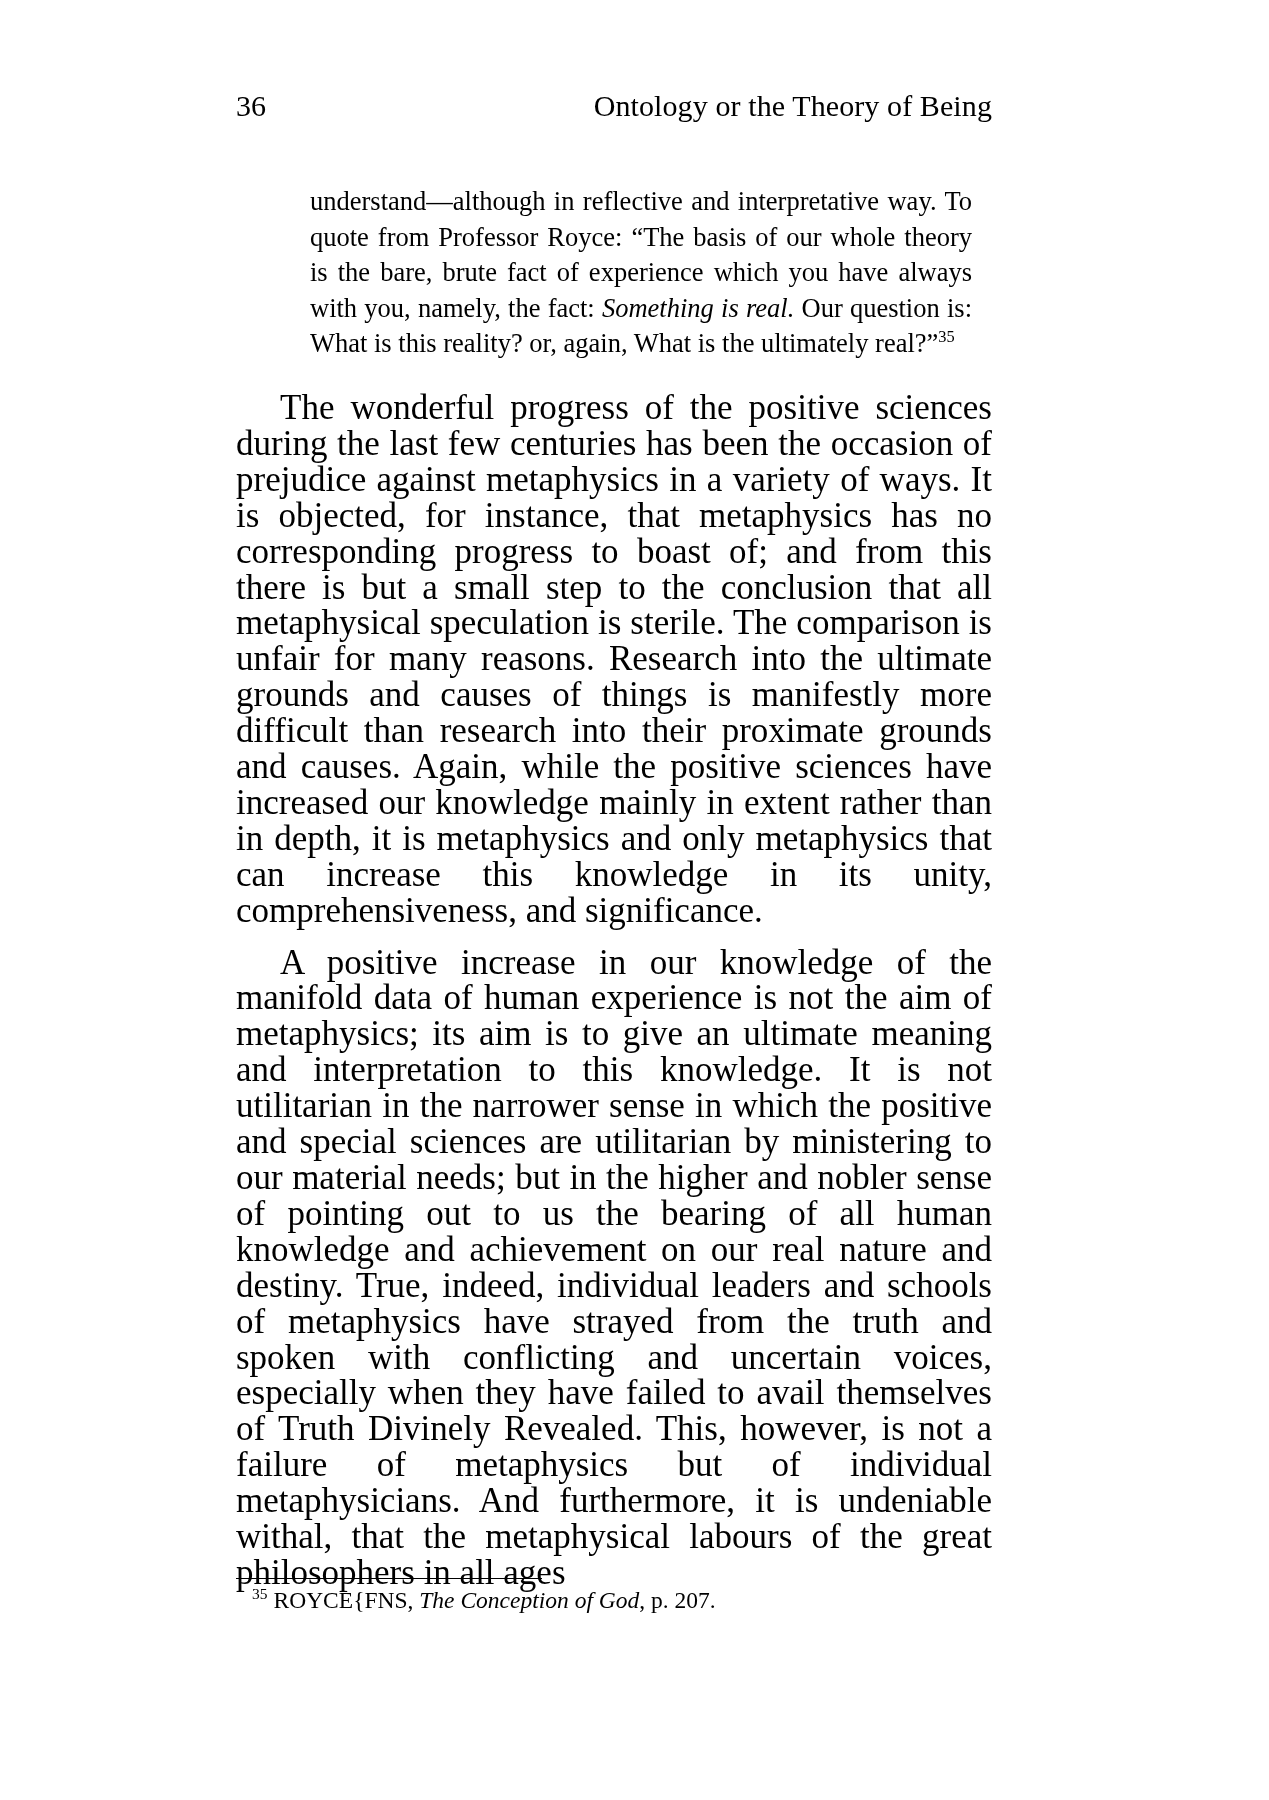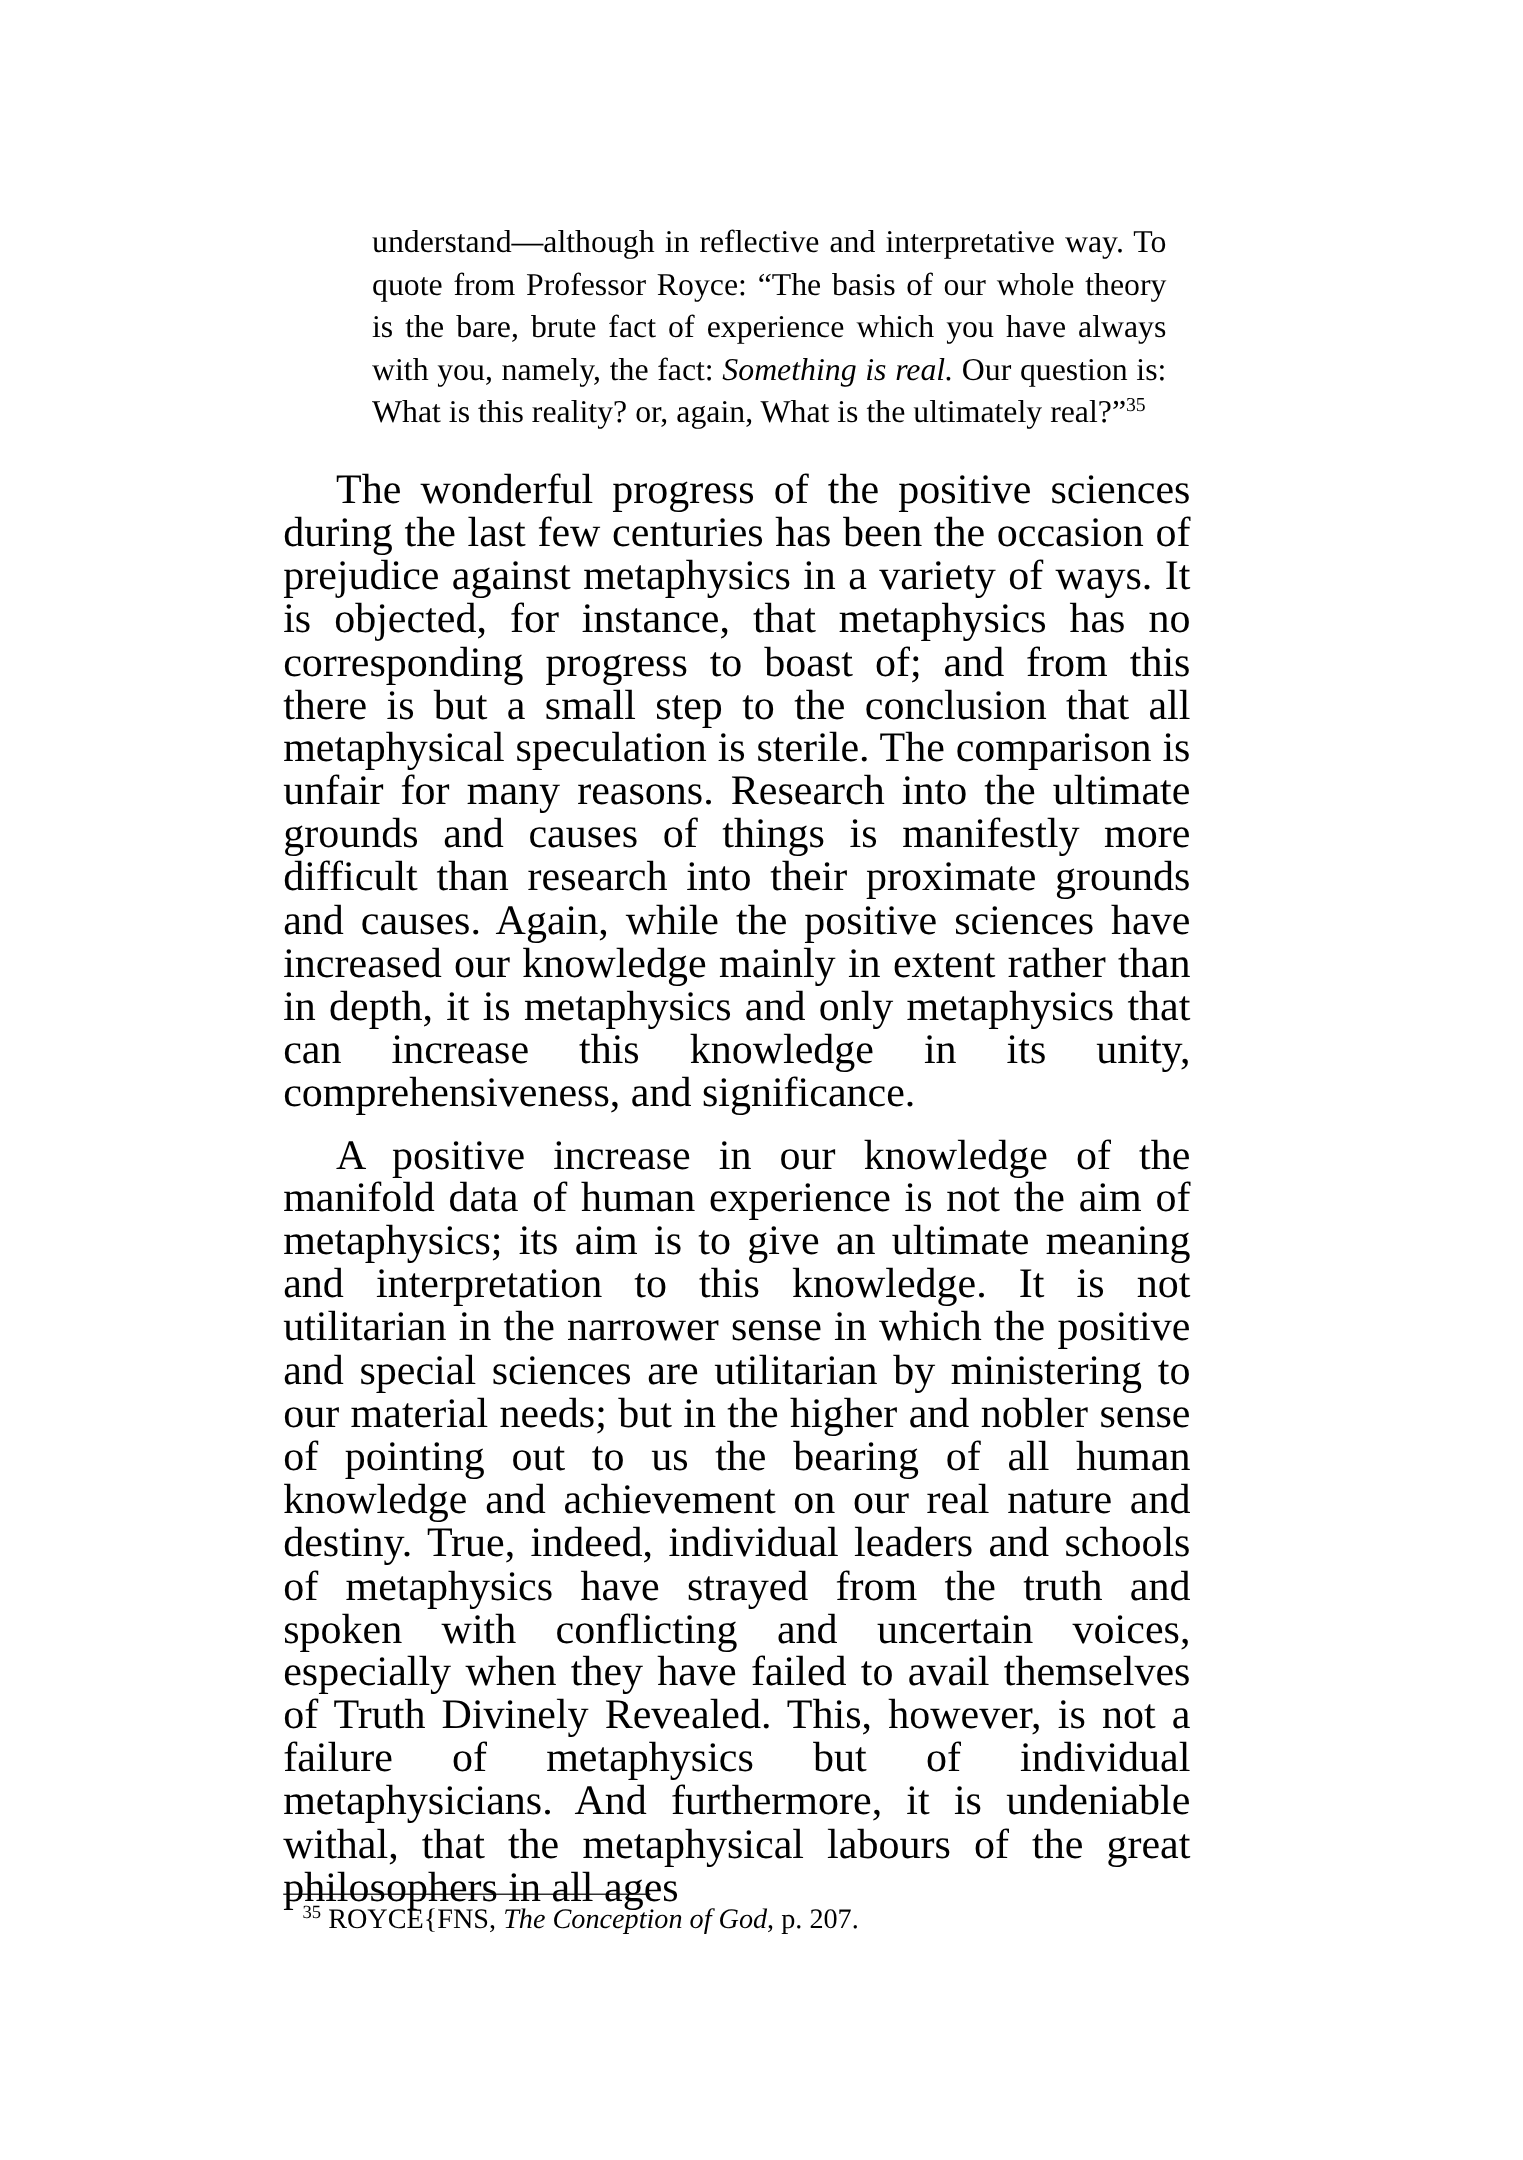--- a/index.html
+++ b/index.html
@@ -122,20 +122,24 @@
   }
   .footnote .caps {
     font-variant: small-caps;
   }
 </style>
 </head>
 <body>
 
 <div class="page">
 
+  <div class="running-header">
+    <span class="folio">36</span>
+    <span class="header-title">Ontology or the Theory of Being</span>
+  </div>
 
   <div class="text-column">
 
     <blockquote class="blockquote">
       <p><span>understand—although in reflective and interpretative way. To quote from Professor Royce: “The basis of our whole theory is the bare, brute fact of experience which you have always with you, namely, the fact: </span><span class="ital">Something is real.</span><span> Our question is: What is this reality? or, again, What is the ultimately real?”</span><sup class="fn-marker">35</sup></p>
     </blockquote>
 
     <div class="body-text">
       <p>The wonderful progress of the positive sciences during the last few centuries has been the occasion of prejudice against metaphysics in a variety of ways. It is objected, for instance, that metaphysics has no corresponding progress to boast of; and from this there is but a small step to the conclusion that all metaphysical speculation is sterile. The comparison is unfair for many reasons. Research into the ultimate grounds and causes of things is manifestly more difficult than research into their proximate grounds and causes. Again, while the positive sciences have increased our knowledge mainly in extent rather than in depth, it is metaphysics and only metaphysics that can increase this knowledge in its unity, comprehensiveness, and significance.</p>
       <p>A positive increase in our knowledge of the manifold data of human experience is not the aim of metaphysics; its aim is to give an ultimate meaning and interpretation to this knowledge. It is not utilitarian in the narrower sense in which the positive and special sciences are utilitarian by ministering to our material needs; but in the higher and nobler sense of pointing out to us the bearing of all human knowledge and achievement on our real nature and destiny. True, indeed, individual leaders and schools of metaphysics have strayed from the truth and spoken with conflicting and uncertain voices, especially when they have failed to avail themselves of Truth Divinely Revealed. This, however, is not a failure of metaphysics but of individual metaphysicians. And furthermore, it is undeniable withal, that the metaphysical labours of the great philosophers in all ages</p>

